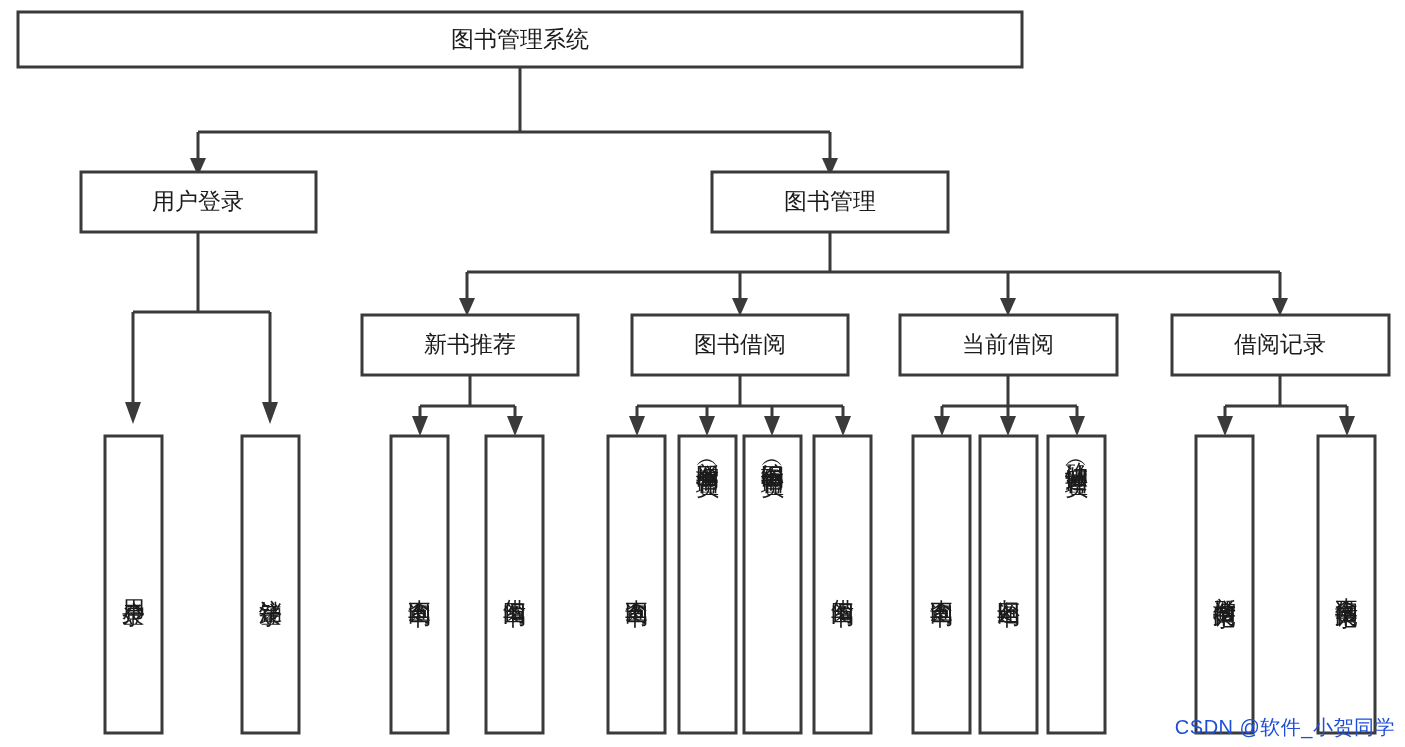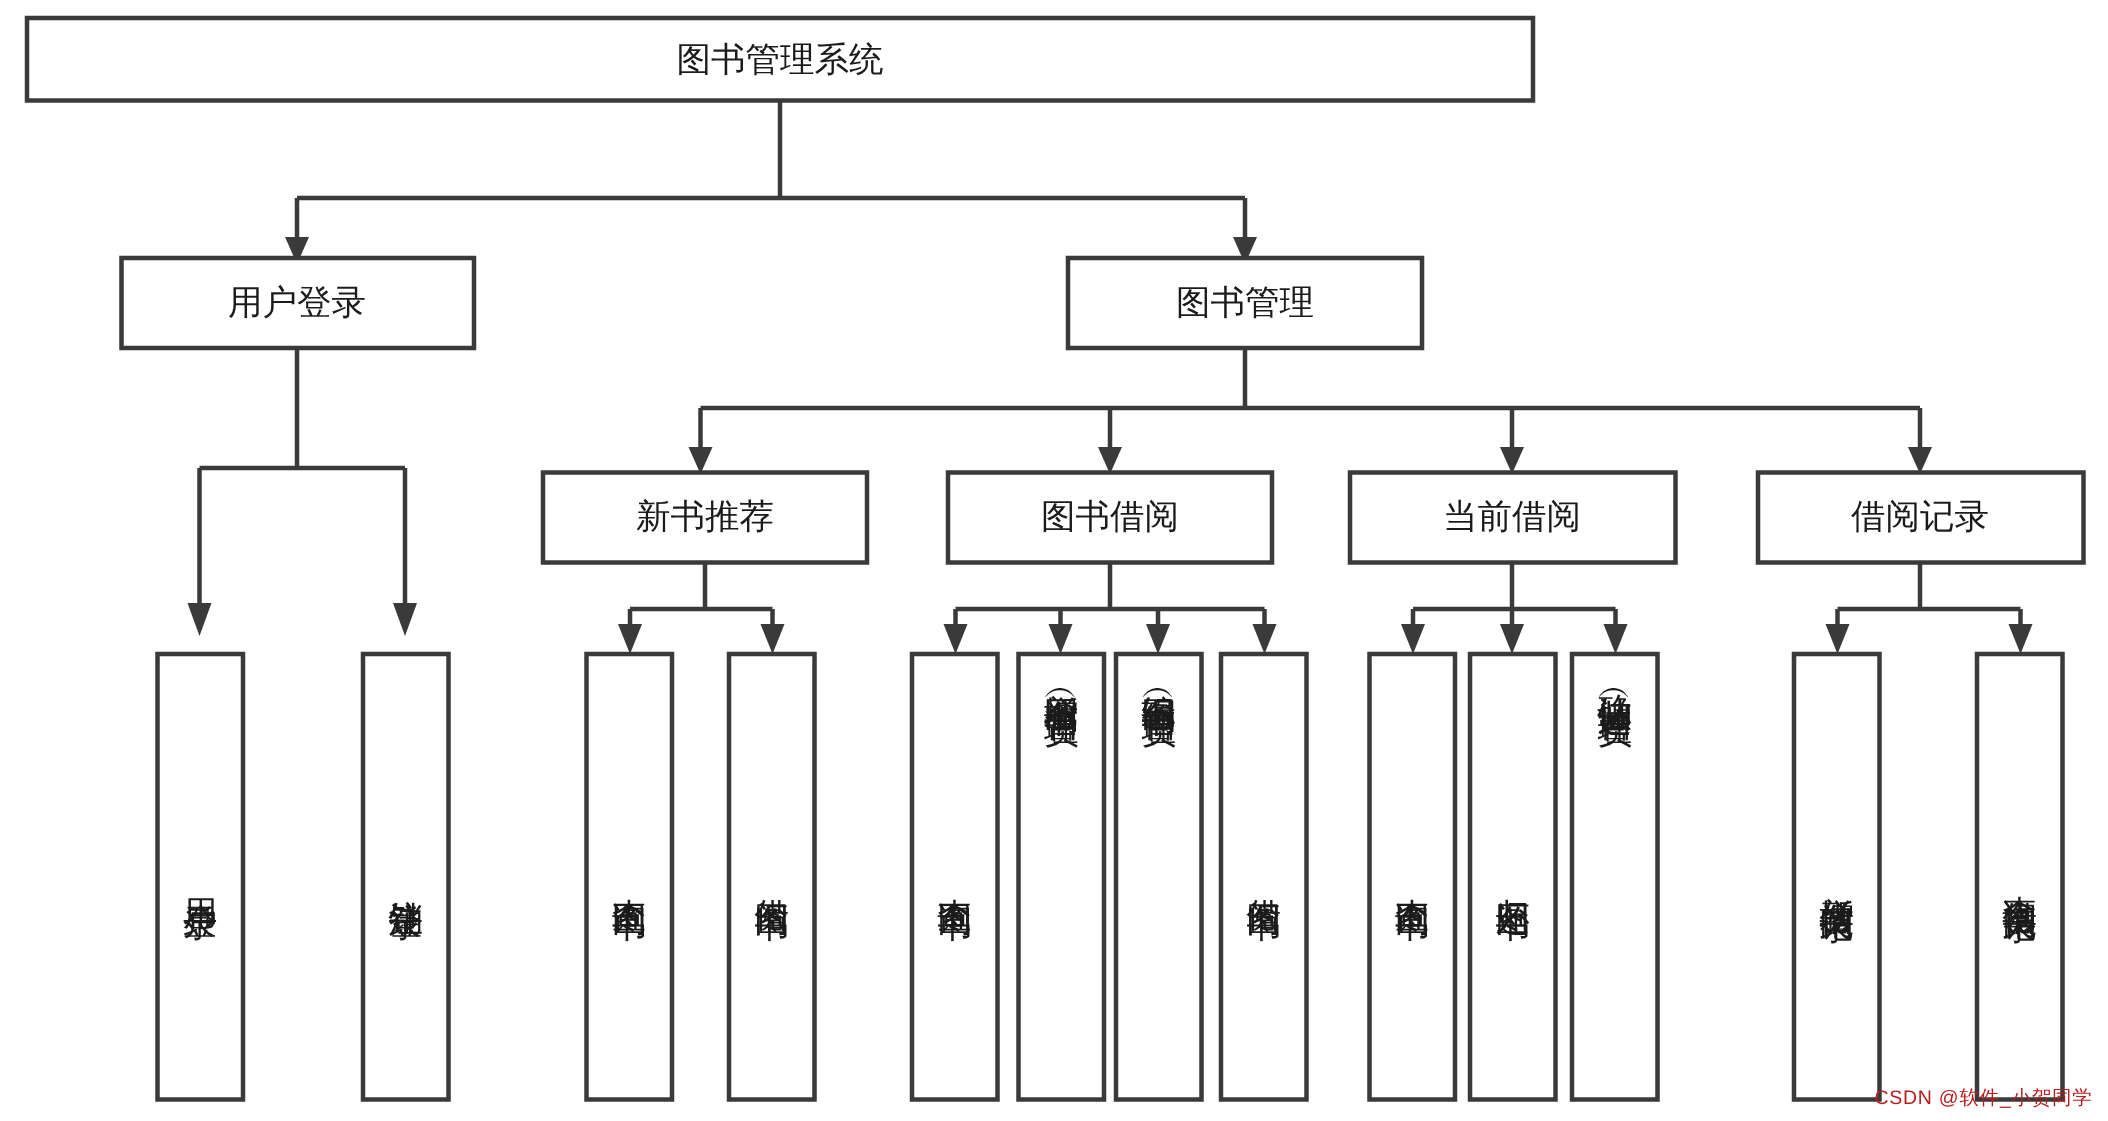--- a/index.html
+++ b/index.html
@@ -60,22 +60,22 @@
     align-items: center;
     justify-content: center;
     white-space: pre;
     pointer-events: none;
   }
   .watermark {
     position: absolute;
     right: 10px;
     bottom: 6px;
     font-family: "Liberation Sans", "DejaVu Sans", sans-serif;
-    font-size: 13px;
-    color: #b91c1c;
+    font-size: 20px;
+    color: #1d4ed8;
     letter-spacing: 0.5px;
     white-space: nowrap;
   }
 </style>
 </head>
 <body>
 
 <div id="diagram-root">
 
   <svg class="tree-canvas" viewBox="0 0 1405 747" xmlns="http://www.w3.org/2000/svg">

